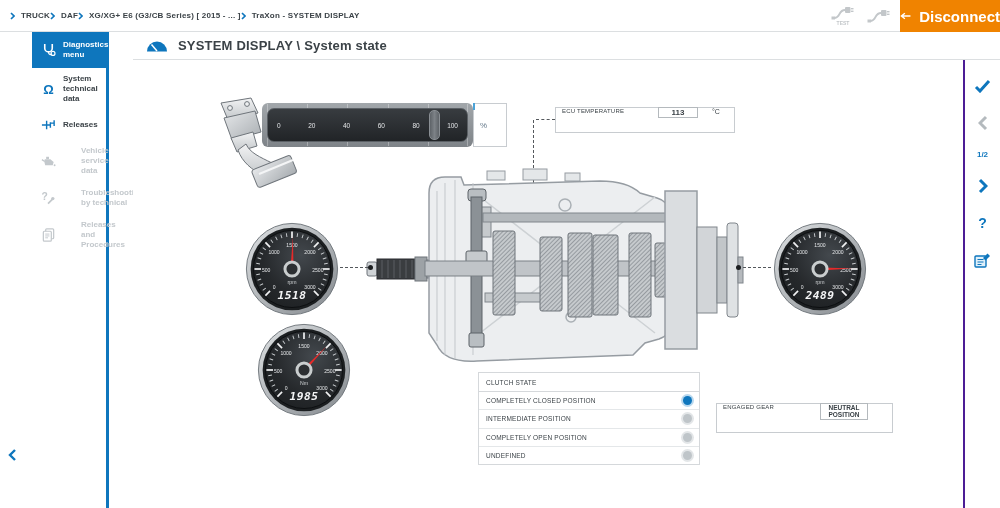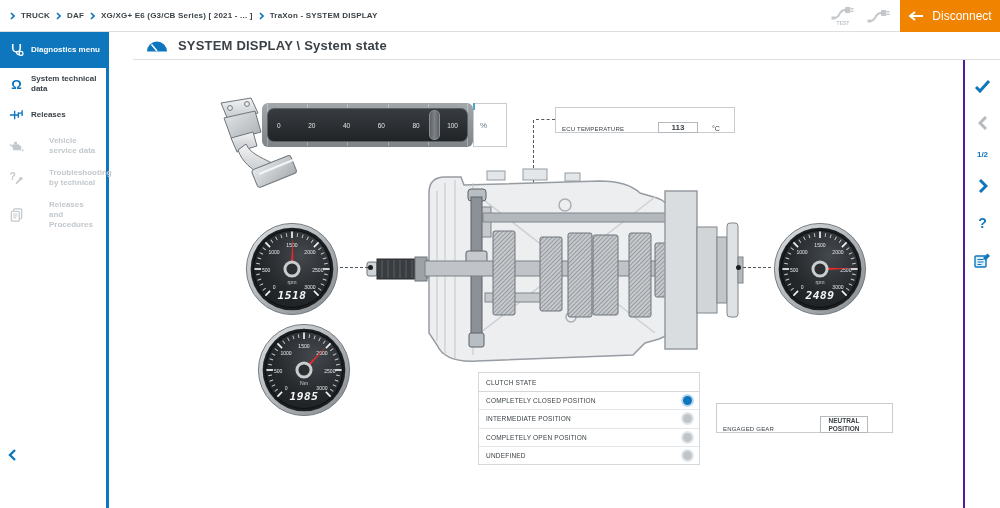--- a/index.html
+++ b/index.html
@@ -2,32 +2,32 @@
 <html><head>
 <meta charset="utf-8">
 <style>
   * { margin:0; padding:0; box-sizing:border-box; }
   html,body { width:1000px; height:508px; }
   body { font-family:"Liberation Sans", sans-serif; background:#fff; position:relative; overflow:hidden; color:#3b4247; }
   .stage { position:absolute; inset:0; width:1000px; height:508px; background:#fff; }
 
   
   .topbar { position:absolute; left:0; top:0; width:1000px; height:32px; background:#fff; border-bottom:1px solid #dcdfe1; display:flex; align-items:center; }
-  .breadcrumb { display:flex; align-items:flex-end; gap:6px; padding-left:10px; }
+  .breadcrumb { display:flex; align-items:flex-end; padding-left:10px; }
   .crumb { display:flex; align-items:center; gap:6px; }
   .crumb-label { font-size:8px; font-weight:bold; color:#3b4247; letter-spacing:.2px; }
   .chev-blue { display:block; }
   .top-actions { position:absolute; right:0; top:0; height:32px; display:flex; align-items:center; }
   .conn-icon { width:30px; height:26px; margin-right:6px; display:flex; flex-direction:column; align-items:center; justify-content:center; }
   .conn-icon .lbl { font-size:5px; color:#c3c7ca; font-weight:bold; margin-top:-1px; }
   .disconnect-btn { width:100px; height:32px; background:#f08300; border:none; display:flex; align-items:center; justify-content:center; gap:8px; cursor:pointer; }
-  .disconnect-btn span { color:#fff; font-size:12px; font-weight:normal; }
-
-  
-  .sidebar { position:absolute; left:0; top:32px; width:109px; height:476px; background:#fff; border-right:3px solid #0e76bd; }
+  .disconnect-btn span { color:#fff; font-size:15px; font-weight:bold; }
+
+  
+  .sidebar { position:absolute; left:0; top:32px; width:109px; height:476px; background:#fff; border-right:3px solid #0e76bd;padding-left:32px; }
   .sb-item { display:flex; align-items:center; gap:6px; padding:6px 6px 6px 8px; min-height:30px; cursor:pointer; }
   .sb-item .sb-icon { width:17px; min-width:17px; display:flex; justify-content:center; color:#0e76bd; }
   .sb-label { font-size:8px; font-weight:bold; line-height:1.25; }
   .sb-item.active { background:#0e76bd; color:#fff; min-height:36px; }
   .sb-item.active .sb-icon { color:#fff; }
   .sb-item.enabled { color:#3b4247; }
   .sb-item.disabled { color:#c3c8cc;gap:24px; }
   .sb-item.disabled .sb-icon { color:#c3c8cc; }
   .sb-collapse { position:absolute; left:8px; bottom:42px; cursor:pointer; }
 
@@ -50,21 +50,21 @@
   .bar-frame { left:129px; top:43px; width:211px; height:44px; background:linear-gradient(#a2a7ab,#7e8388); border-radius:6px; padding:5px; }
   .bar-sep { position:absolute; top:1px; bottom:1px; width:1px; background:rgba(255,255,255,.3); }
   .bar-face { position:relative; width:100%; height:100%; background:linear-gradient(#383c40,#212427); border-radius:7px; border:1px solid #5b6065; }
   .bar-ind { position:absolute; top:1px; bottom:1px; width:11px; border-radius:5px; background:linear-gradient(90deg,#5e6368,#7d8287,#5e6368); border:1px solid #8a8f94; z-index:1; }
   .bar-labels { position:absolute; inset:0; display:flex; align-items:center; justify-content:space-between; padding:0 9px; z-index:2; }
   .bar-labels span { font-size:6.5px; color:#e3e5e7; }
   .unit-box { left:340px; top:43px; width:34px; height:44px; background:#fff; border:1px solid #c8ccd0; display:flex; align-items:center; padding-left:6px; font-size:8px; color:#64798a; }
   .unit-tick { position:absolute; left:-1px; top:-1px; width:2px; height:7px; background:#4ba3d8; }
 
   
-  .val-box { background:#fff; border:1px solid #c8ccd0; display:flex; align-items:flex-end; }
+  .val-box { background:#fff; border:1px solid #c8ccd0; display:flex; align-items:flex-start; }
   .vb-label { flex:1; display:flex; align-items:center; padding-left:6px; font-size:6px; color:#3b4247; letter-spacing:.2px; }
   .vb-value { border:1px solid #b4b9bd; margin:-1px 0; background:#fff; display:flex; align-items:center; justify-content:center; font-weight:bold; text-align:center; }
   .vb-unit { display:flex; align-items:center; justify-content:center; font-size:7px; color:#3b4247; }
   .ecu-box { left:422px; top:47px; width:180px; height:26px; }
   .ecu-box .vb-value { width:40px; font-size:8px; }
   .ecu-box .vb-unit { width:36px; }
   .gear-box { left:583px; top:343px; width:177px; height:30px; }
   .gear-box .vb-value { width:48px; font-size:6.5px; line-height:1.15; }
   .gear-box .vb-unit { width:24px; }
 
@@ -130,21 +130,21 @@
       <span class="crumb">
         <svg class="chev-blue" width="5" height="8">
             <polyline points="1,1 4,4 1,7" fill="none" stroke="#0e76bd" stroke-width="1.6"></polyline>
           </svg>
         <span class="crumb-label">DAF</span>
       </span>
       <span class="crumb">
         <svg class="chev-blue" width="5" height="8">
             <polyline points="1,1 4,4 1,7" fill="none" stroke="#0e76bd" stroke-width="1.6"></polyline>
           </svg>
-        <span class="crumb-label">XG/XG+ E6 (G3/CB Series) [ 2021 - ... ]</span>
+        <span class="crumb-label">XG/XG+ E6 (G3/CB Series) [ 2015 - ... ]</span>
       </span>
       <span class="crumb">
         <svg class="chev-blue" width="5" height="8">
             <polyline points="1,1 4,4 1,7" fill="none" stroke="#0e76bd" stroke-width="1.6"></polyline>
           </svg>
         <span class="crumb-label">TraXon - SYSTEM DISPLAY</span>
       </span>
     </nav>
     <div class="top-actions">
       <div class="conn-icon">

